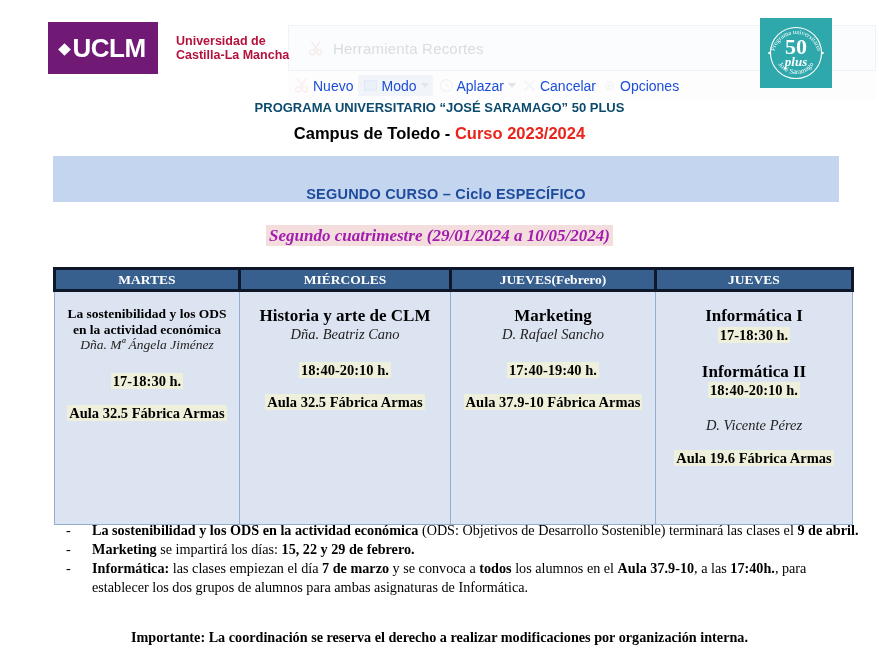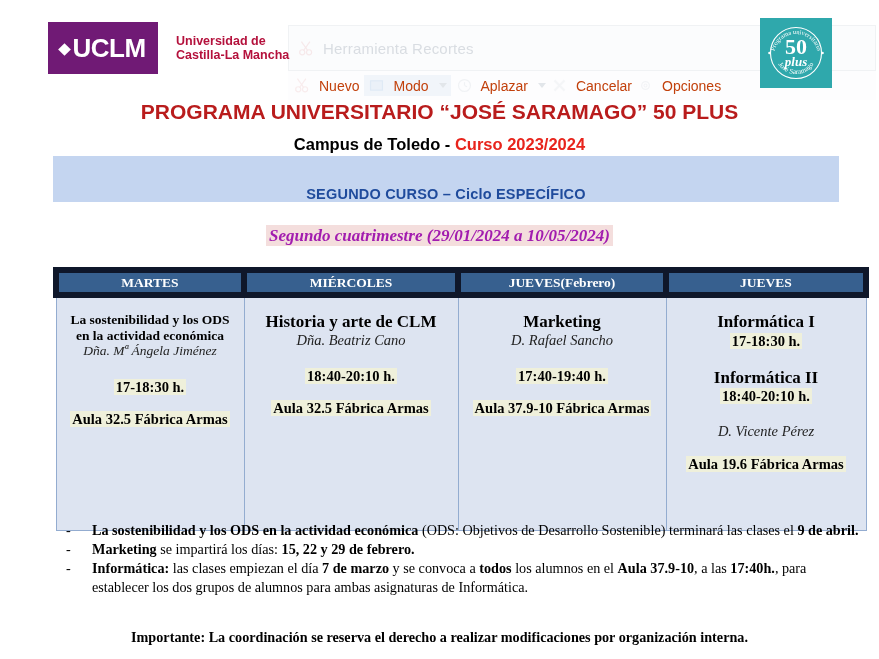--- a/index.html
+++ b/index.html
@@ -28,21 +28,21 @@
   .ghost-titlebar {
     position: absolute;
     left: 0; top: 0;
     width: 588px;
     height: 46px;
     background: #fbfcfd;
     border: 1px solid #f0f2f4;
     box-sizing: border-box;
     display: flex;
     align-items: center;
-    padding-left: 9px;
+    padding-left: 19px;
   }
   .ghost-title-text {
     font-family: "Liberation Sans", sans-serif;
     font-size: 15px;
     color: #d9dde2;
     margin-left: 8px;
     letter-spacing: .2px;
   }
   .ghost-toolbar {
     position: absolute;
@@ -52,24 +52,24 @@
     background: #fdfdfe;
     display: flex;
     align-items: center;
     gap: 5px;
     padding-left: 6px;
     box-sizing: border-box;
   }
   .ghost-btn {
     display: flex;
     align-items: center;
-    gap: 8px;
+    gap: 2px;
     font-family: "Liberation Sans", sans-serif;
     font-size: 14px;
-    color: #c2410c;
+    color: #1d4ed8;
   }
   .ghost-btn.mode-hl { background: #f1f5fa; padding: 2px 4px; }
   .gicon { width: 17px; height: 17px; display:inline-block; opacity:.5; }
   .gcaret {
     width: 0; height: 0;
     border-left: 4px solid transparent;
     border-right: 4px solid transparent;
     border-top: 5px solid #e2e6ea;
     margin-left: 2px;
   }
@@ -135,27 +135,27 @@
   }
 
   
   .doc-title {
     position: absolute;
     left: 0; top: 100px;
     width: 879px;
     text-align: center;
     font-family: "Liberation Sans", sans-serif;
     font-weight: bold;
-    font-size: 21px;
-    color: #b91c1c;
+    font-size: 13px;
+    color: #0c4a6e;
     z-index: 4;
   }
   .doc-subtitle {
     position: absolute;
-    left: 0; top: 135px;
+    left: 0; top: 124px;
     width: 879px;
     text-align: center;
     font-family: "Liberation Sans", sans-serif;
     font-weight: bold;
     font-size: 16.5px;
     color: #000000;
     z-index: 4;
   }
   .red-text { color: #e8241c; }
 
@@ -211,21 +211,21 @@
   }
   .sched th {
     background: #37608f;
     color: #ffffff;
     font-family: "Liberation Serif", serif;
     font-weight: bold;
     font-size: 13.5px;
     height: 19px;
     padding: 0;
     text-align: center;
-    border: 6px solid #0f172a;
+    border: 3px solid #0f172a;
   }
   .sched td {
     background: #dde4f1;
     border: 1px solid #93acd0;
     vertical-align: top;
     padding: 14px 6px 6px 6px;
     height: 212px;
     text-align: center;
   }
   .c-title {

